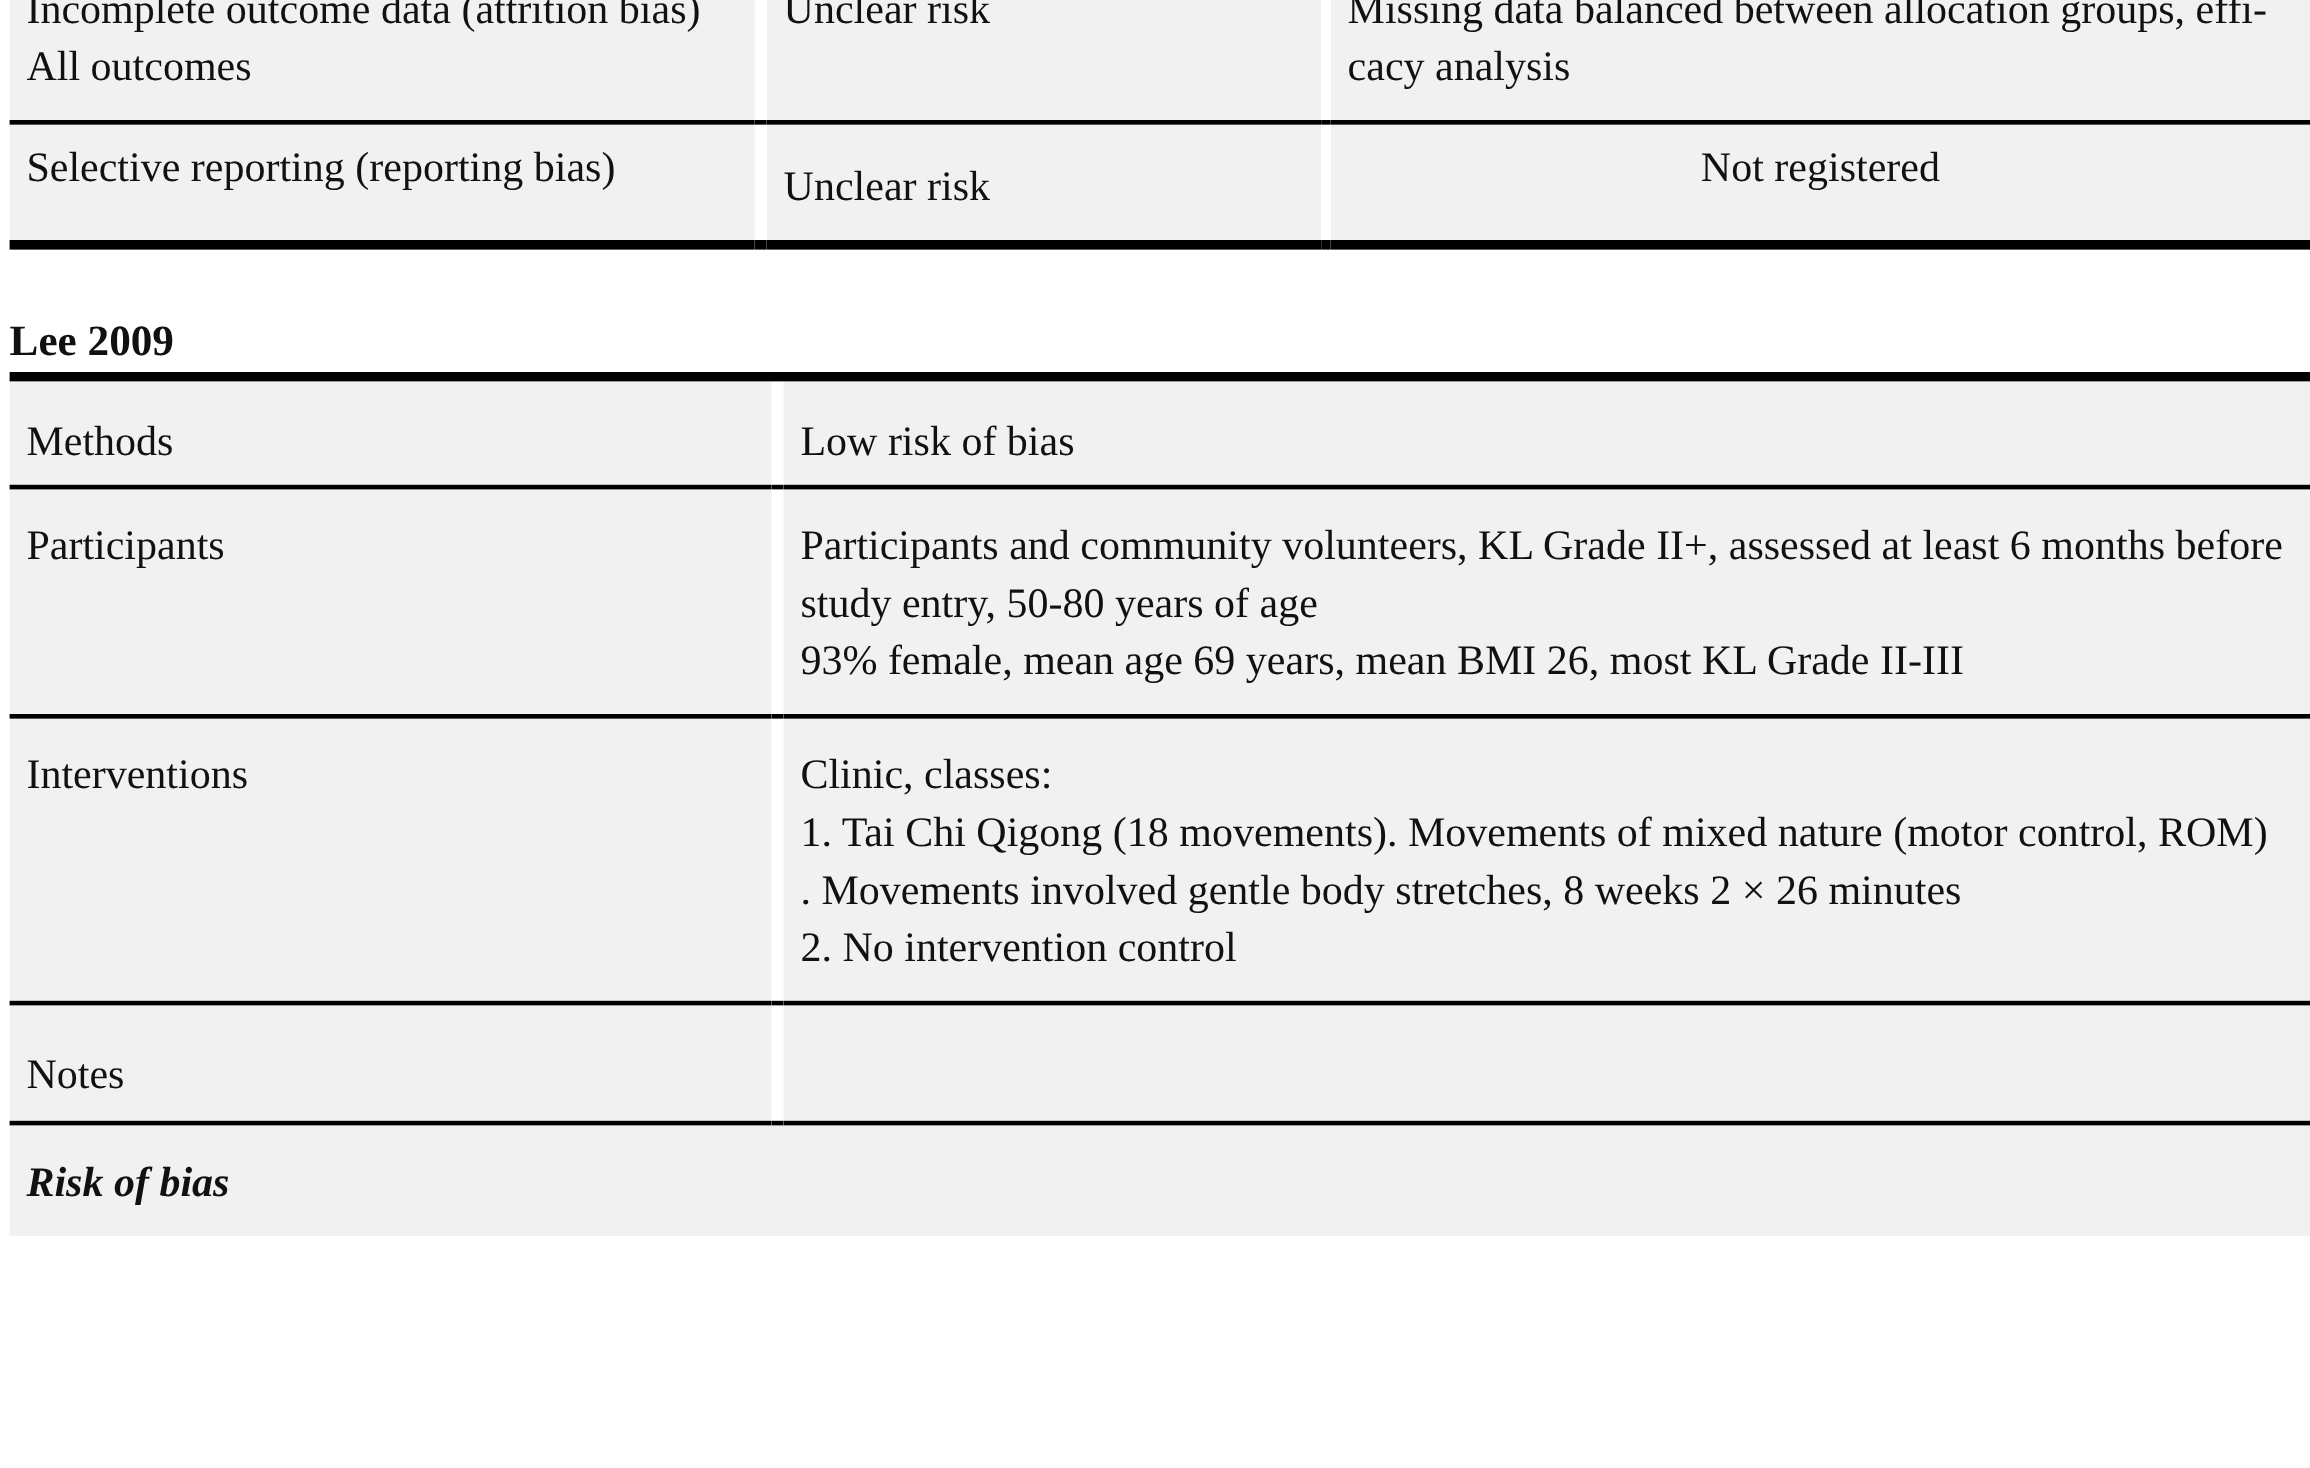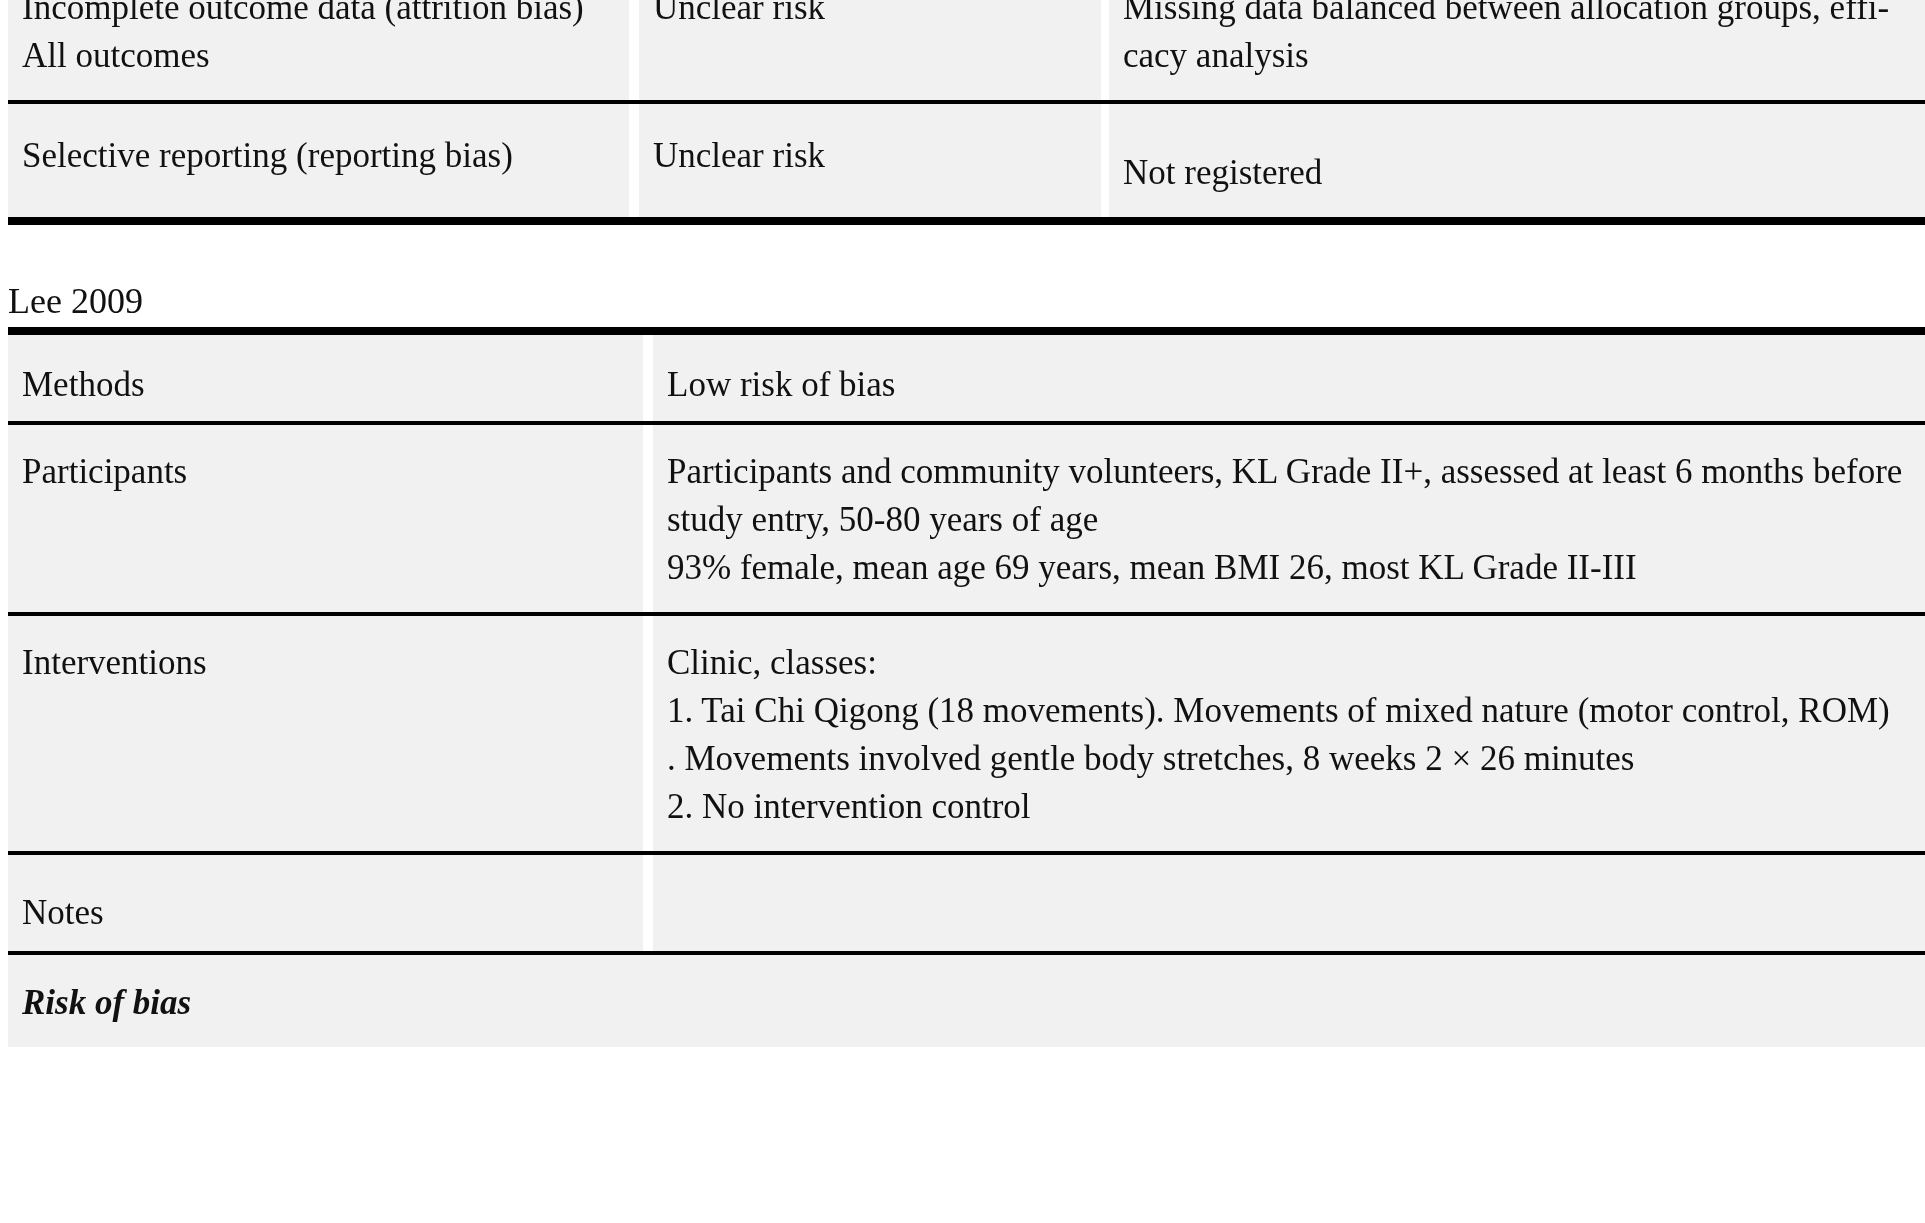--- a/index.html
+++ b/index.html
@@ -14,21 +14,21 @@
   table { border-collapse: separate; border-spacing: 0; width: 1917px; table-layout: fixed; }
   td {
     background: #f1f1f1; vertical-align: top;
     padding: 23px 14px 20px 14px;
     border-bottom: 4px solid #000;
   }
   td.gap { background: #ffffff; padding: 0; width: 10px; }
   tr.thick-bottom td { border-bottom-width: 8px; }
   tr.thick-bottom td.gap { border-bottom-width: 8px; }
   .heading {
-    font-weight: normal; font-size: 36px; line-height: 48px;
+    font-weight: bold; font-size: 36px; line-height: 48px;
     padding: 0; margin: 0;
   }
   .heading-block { height: 110px; position: relative; }
   .heading-block .heading { position: absolute; left: 0; bottom: 2px; }
   table.study { border-top: 8px solid #000; }
   .line { display: block; white-space: pre-wrap; }
   .rob-heading { font-weight: bold; font-style: italic; }
   td.first-row-pad { padding-top: 22px; }
 </style>
 </head>
@@ -54,29 +54,29 @@
       <td class="first-row-pad">
         <span class="line">Unclear risk</span>
       </td>
       <td class="gap"></td>
       <td class="first-row-pad">
         <span class="line">Missing data balanced between allocation groups, effi-</span>
         <span class="line">cacy analysis</span>
       </td>
     </tr>
     <tr class="thick-bottom">
-      <td style="padding-top:28px;">
+      <td style="padding-top:12px;">
         <span class="line">Selective reporting (reporting bias)</span>
       </td>
       <td class="gap"></td>
       <td style="padding-top:28px;">
         <span class="line">Unclear risk</span>
       </td>
       <td class="gap"></td>
-      <td style="padding-top:45px;">
+      <td style="padding-top:12px;text-align:center;">
         <span class="line">Not registered</span>
       </td>
     </tr>
   </tbody>
     </table>
 
   <div class="heading-block" style="height:102px;">
     <div class="heading">Lee 2009</div>
   </div>
 

